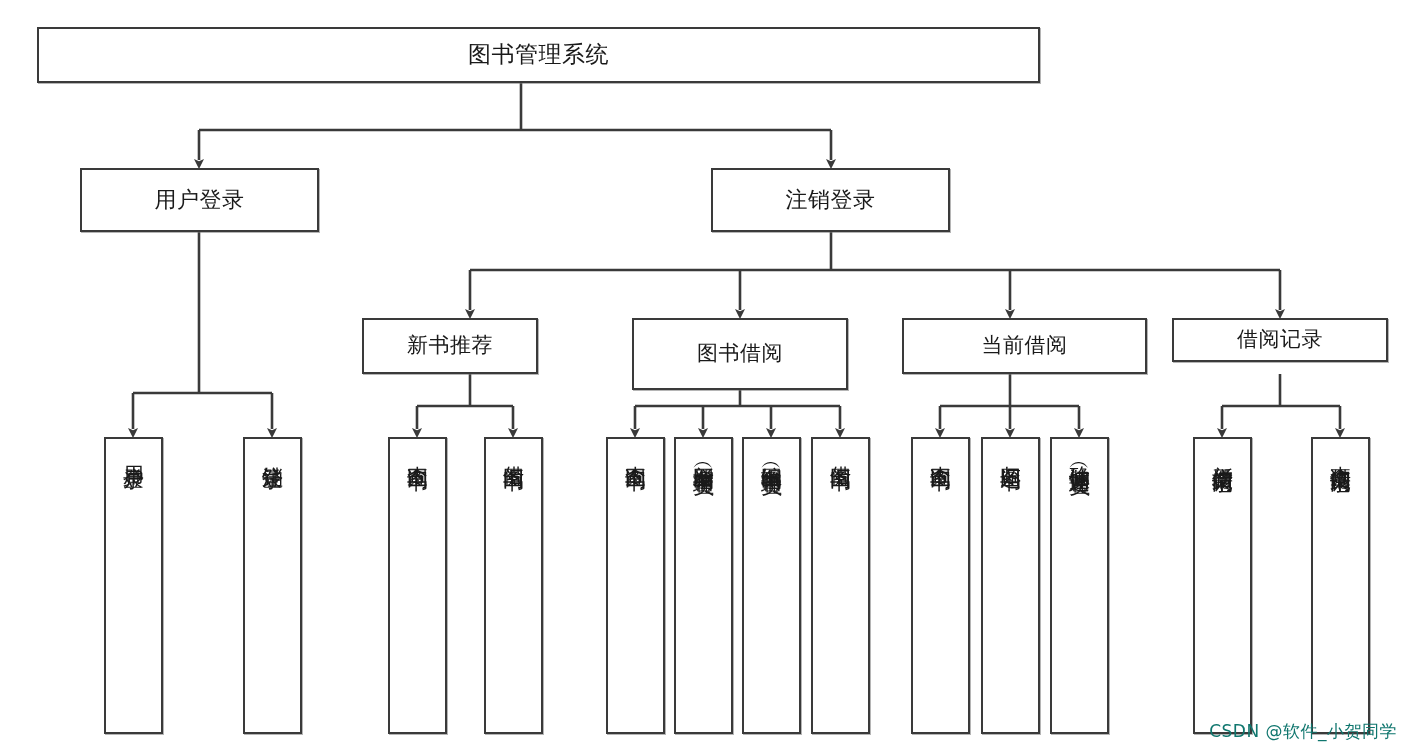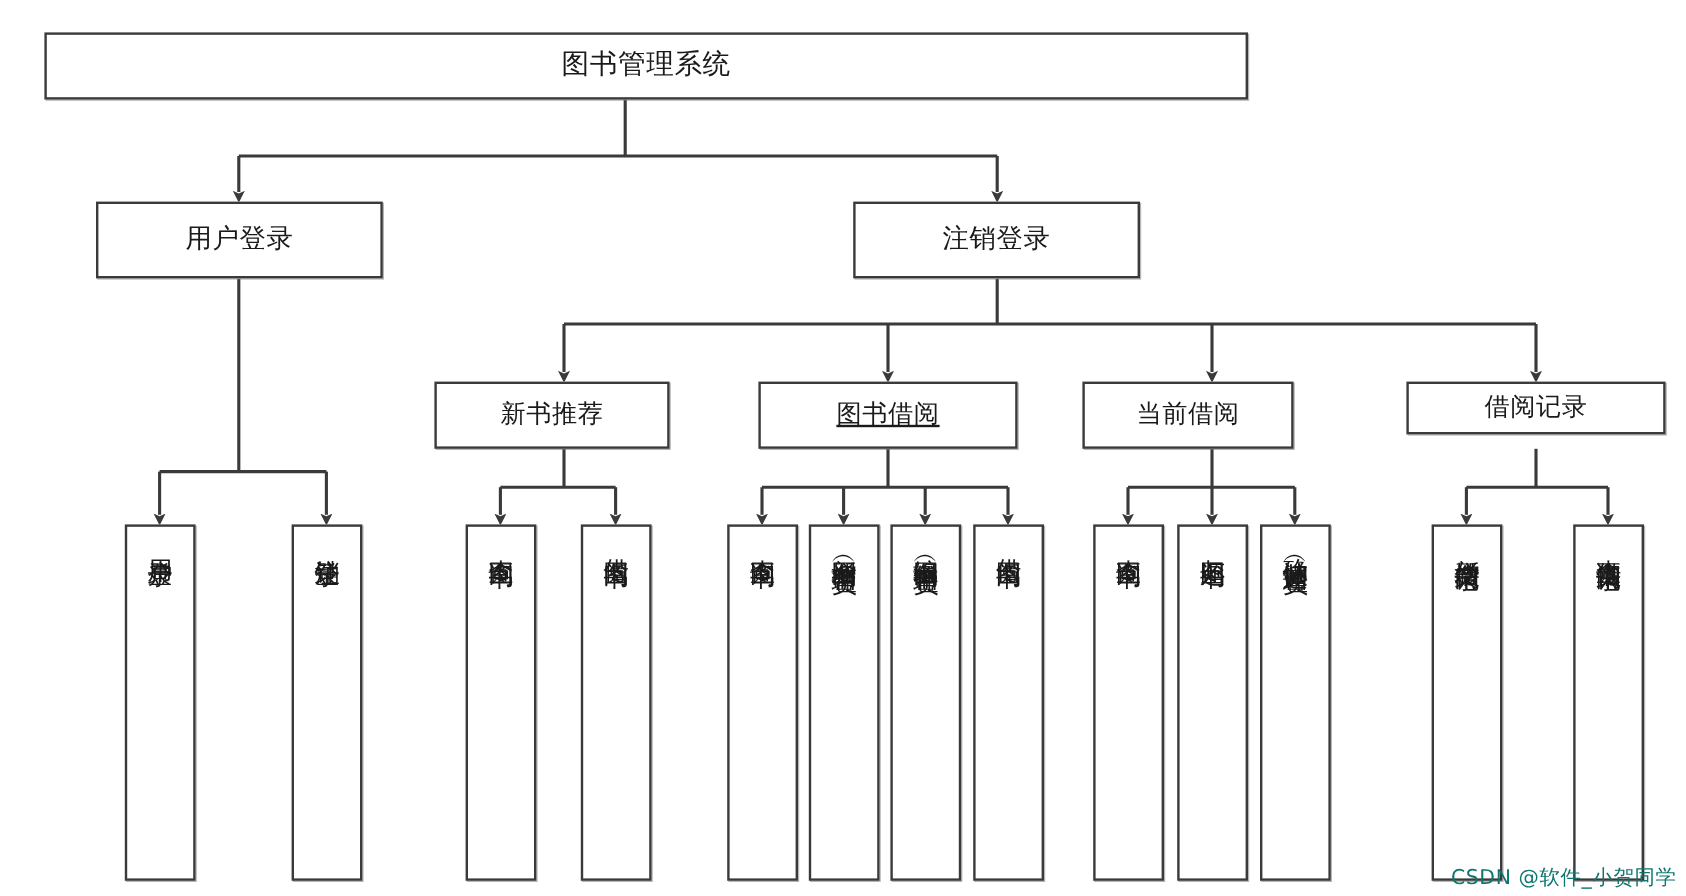--- a/index.html
+++ b/index.html
@@ -140,29 +140,29 @@
   </div>
 
   <div class="node level-2" style="left:80px; top:168px; width:239px; height:64px;">
     <span class="node-label">用户登录</span>
   </div>
 
   <div class="node level-2" style="left:711px; top:168px; width:239px; height:64px;">
     <span class="node-label">注销登录</span>
   </div>
 
-  <div class="node level-3" style="left:362px; top:318px; width:196px; height:56px;">
+  <div class="node level-3" style="left:362px; top:318px; width:176px; height:56px;">
     <span class="node-label">新书推荐</span>
   </div>
 
-  <div class="node level-3" style="left:632px; top:318px; width:216px; height:56px;text-decoration:underline;">
+  <div class="node level-3" style="left:632px; top:318px; width:216px; height:72px;">
     <span class="node-label">图书借阅</span>
   </div>
 
-  <div class="node level-3" style="left:902px; top:318px; width:176px; height:56px;">
+  <div class="node level-3" style="left:902px; top:318px; width:245px; height:56px;">
     <span class="node-label">当前借阅</span>
   </div>
 
   <div class="node level-3" style="left:1172px; top:318px; width:216px; height:44px;">
     <span class="node-label">借阅记录</span>
   </div>
 
   <div class="node leaf" style="left:104px; top:437px; width:59px; height:297px;">
     <span class="node-label">用户登录</span>
   </div>

